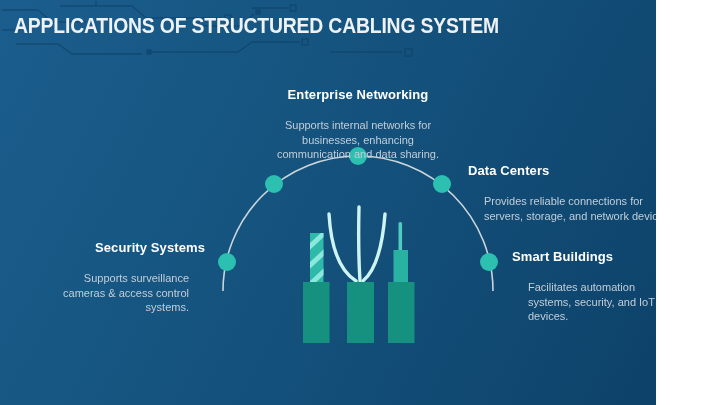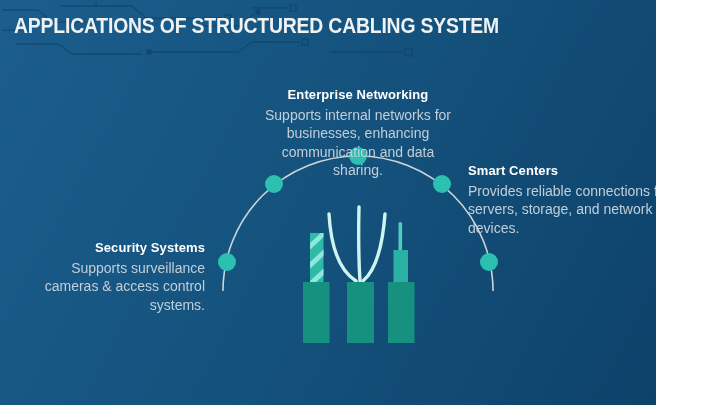--- a/index.html
+++ b/index.html
@@ -5,21 +5,21 @@
   html,body{margin:0;padding:0;}
   body{width:720px;height:405px;overflow:hidden;font-family:"Liberation Sans",sans-serif;}
   .slide{position:relative;width:656px;height:405px;overflow:hidden;
          background:linear-gradient(118deg,#1b5d8d 0%,#15547f 42%,#0d426a 100%);}
   .decor-svg,.diagram-svg{position:absolute;left:0;top:0;width:720px;height:405px;}
   .slide-title{position:absolute;left:14px;top:13px;margin:0;
                font-size:22px;font-weight:700;color:#eef2f5;letter-spacing:-0.2px;
                transform:scaleX(0.88);transform-origin:0 50%;white-space:nowrap;}
   .node-text{position:absolute;}
   .node-label{font-size:13px;font-weight:700;color:#ffffff;letter-spacing:0.1px;margin:16px 0 4px 0;}
-  .node-desc{font-size:14px;line-height:1.32;color:#c2ced8;margin:0;}
+  .node-desc{font-size:11px;line-height:1.32;color:#c2ced8;margin:16px;}
   .t-center{text-align:center;}
   .t-right{text-align:right;}
   .t-left{text-align:left;}
   #node-enterprise{left:256px;top:71px;width:204px;}
   #node-telecom{left:12px;top:147px;width:241px;}
   #node-datacenters{left:468px;top:147px;width:232px;}
   #node-security{left:30px;top:224px;width:175px;}
   #node-smart{left:512px;top:233px;width:176px;}
 </style>
 </head>
@@ -95,23 +95,27 @@
 
   <div class="node-text t-center" id="node-enterprise">
     <p class="node-label">Enterprise Networking</p>
     <p class="node-desc">Supports internal networks for businesses, enhancing communication and data sharing.</p>
   </div>
 
   <div class="node-text t-right" id="node-telecom">
   </div>
 
   <div class="node-text t-left" id="node-datacenters">
-    <p class="node-label">Smart Centers</p>
+    <p class="node-label">Data Centers</p>
     <p class="node-desc">Provides reliable connections for servers, storage, and network devices.</p>
   </div>
 
   <div class="node-text t-right" id="node-security">
     <p class="node-label">Security Systems</p>
     <p class="node-desc">Supports surveillance cameras &amp; access control systems.</p>
   </div>
 
+  <div class="node-text t-left" id="node-smart">
+    <p class="node-label">Smart Buildings</p>
+    <p class="node-desc">Facilitates automation systems, security, and IoT devices.</p>
+  </div>
 
 </div>
 
 </body></html>

